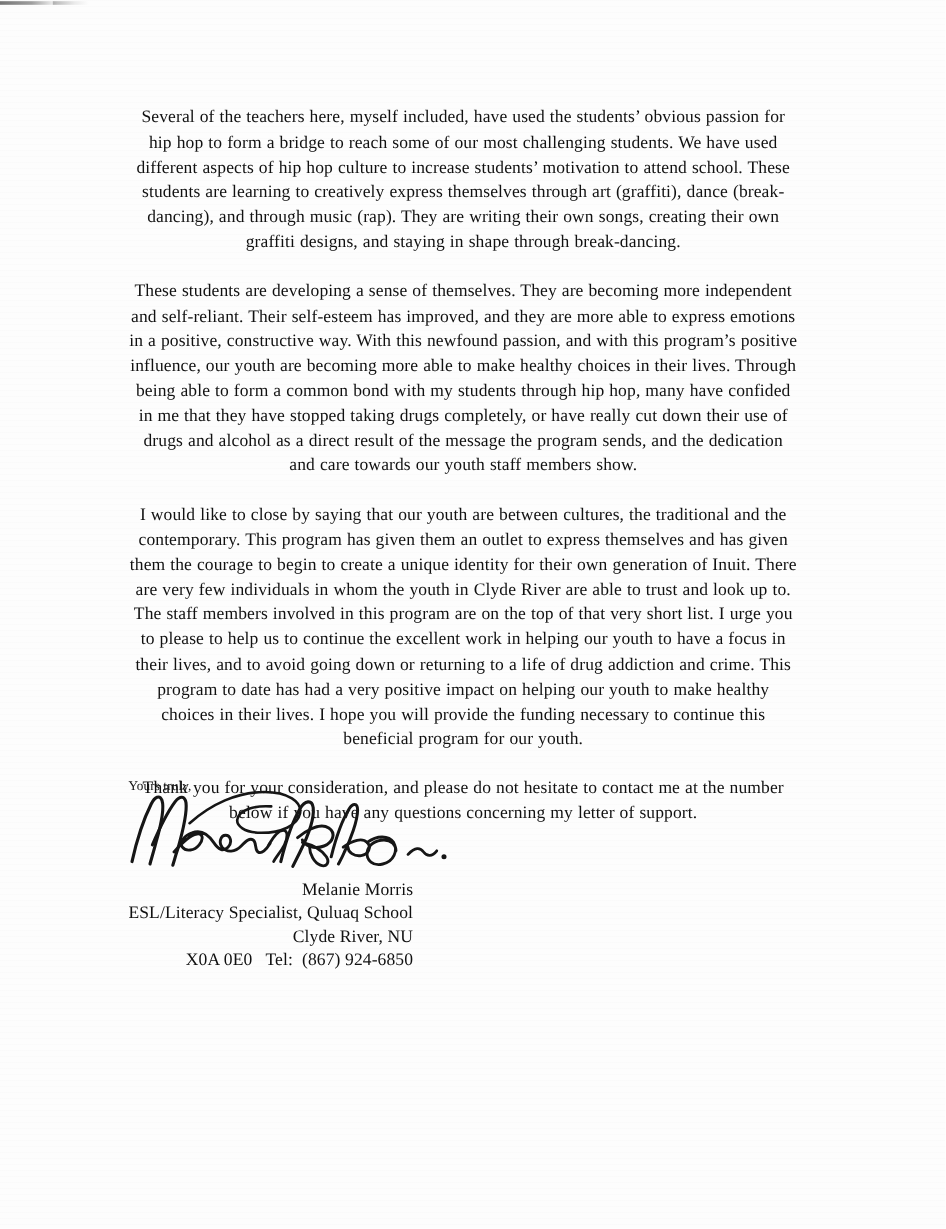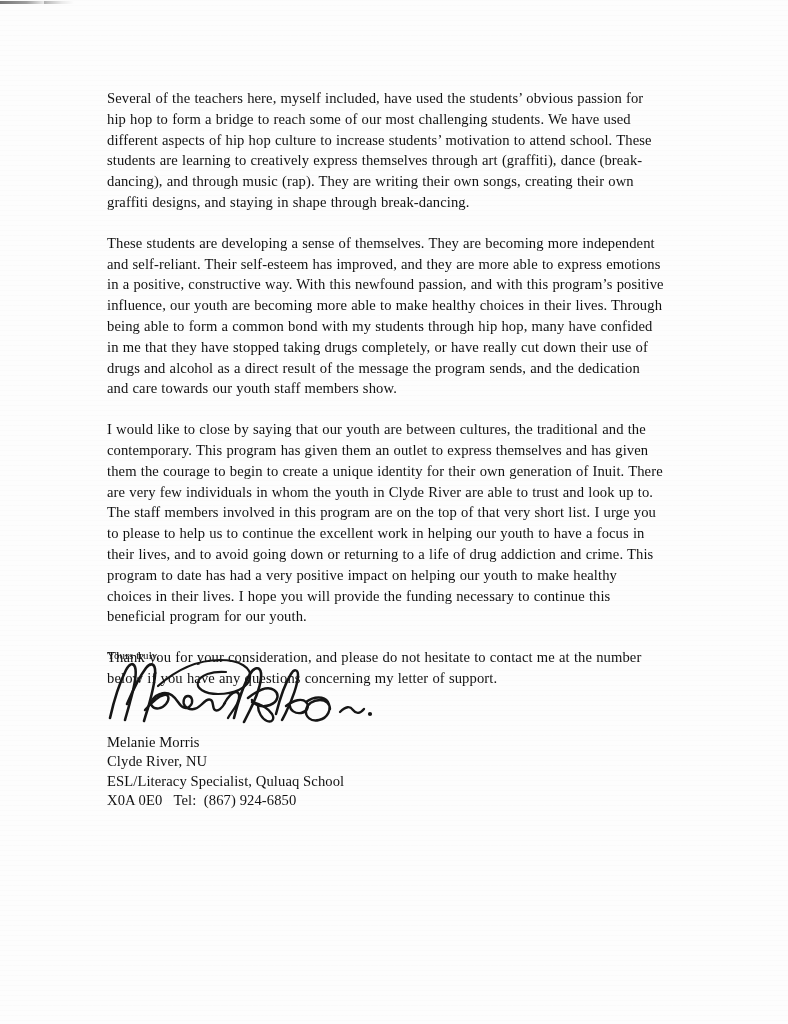--- a/index.html
+++ b/index.html
@@ -53,21 +53,21 @@
 
   .letter-body {
     position: absolute;
     left: 107px;
     top: 88px;
     width: 558px;
   }
   .para {
     font-size: 14.6px;
     line-height: 20.8px;
-    text-align: left;
+    text-align: center;
     margin: 0 0 20px 0;
     letter-spacing: .1px;
     word-spacing: .4px;
   }
   .para:last-child { margin-bottom: 0; }
 
   .closing-line {
     position: absolute;
     left: 107px;
     top: 645px;
@@ -86,21 +86,21 @@
   .signature-wrap svg { display: block; }
 
   .contact-block {
     position: absolute;
     left: 107px;
     top: 733px;
     font-size: 14.6px;
     line-height: 19.4px;
     letter-spacing: .1px;
   }
-  .contact-block div { white-space: pre; }
+  .contact-block div { white-space: pre; text-align: right; }
 </style>
 </head>
 <body>
 
 <div class="page">
 
   <div class="scan-banding"></div>
   <div class="scan-edge-artifact"></div>
   <div class="scan-edge-artifact two"></div>
 
@@ -141,18 +141,18 @@
                  C207 52 213 48 220 48 C226 48 230 52 230 57" stroke-width="2.4"></path>
 
         <path d="M240 60 C246 54 250 54 253 58 C256 62 260 62 264 57" stroke-width="2.3"></path>
         <circle cx="270" cy="62" r="2.1" fill="#161616" stroke="none"></circle>
       </g>
     </svg>
   </div>
 
   <div class="contact-block">
     <div>Melanie Morris</div>
+    <div>ESL/Literacy Specialist, Quluaq School</div>
     <div>Clyde River, NU</div>
-    <div>ESL/Literacy Specialist, Quluaq School</div>
     <div>X0A 0E0   Tel:  (867) 924-6850</div>
   </div>
 
 </div>
 
 </body></html>

